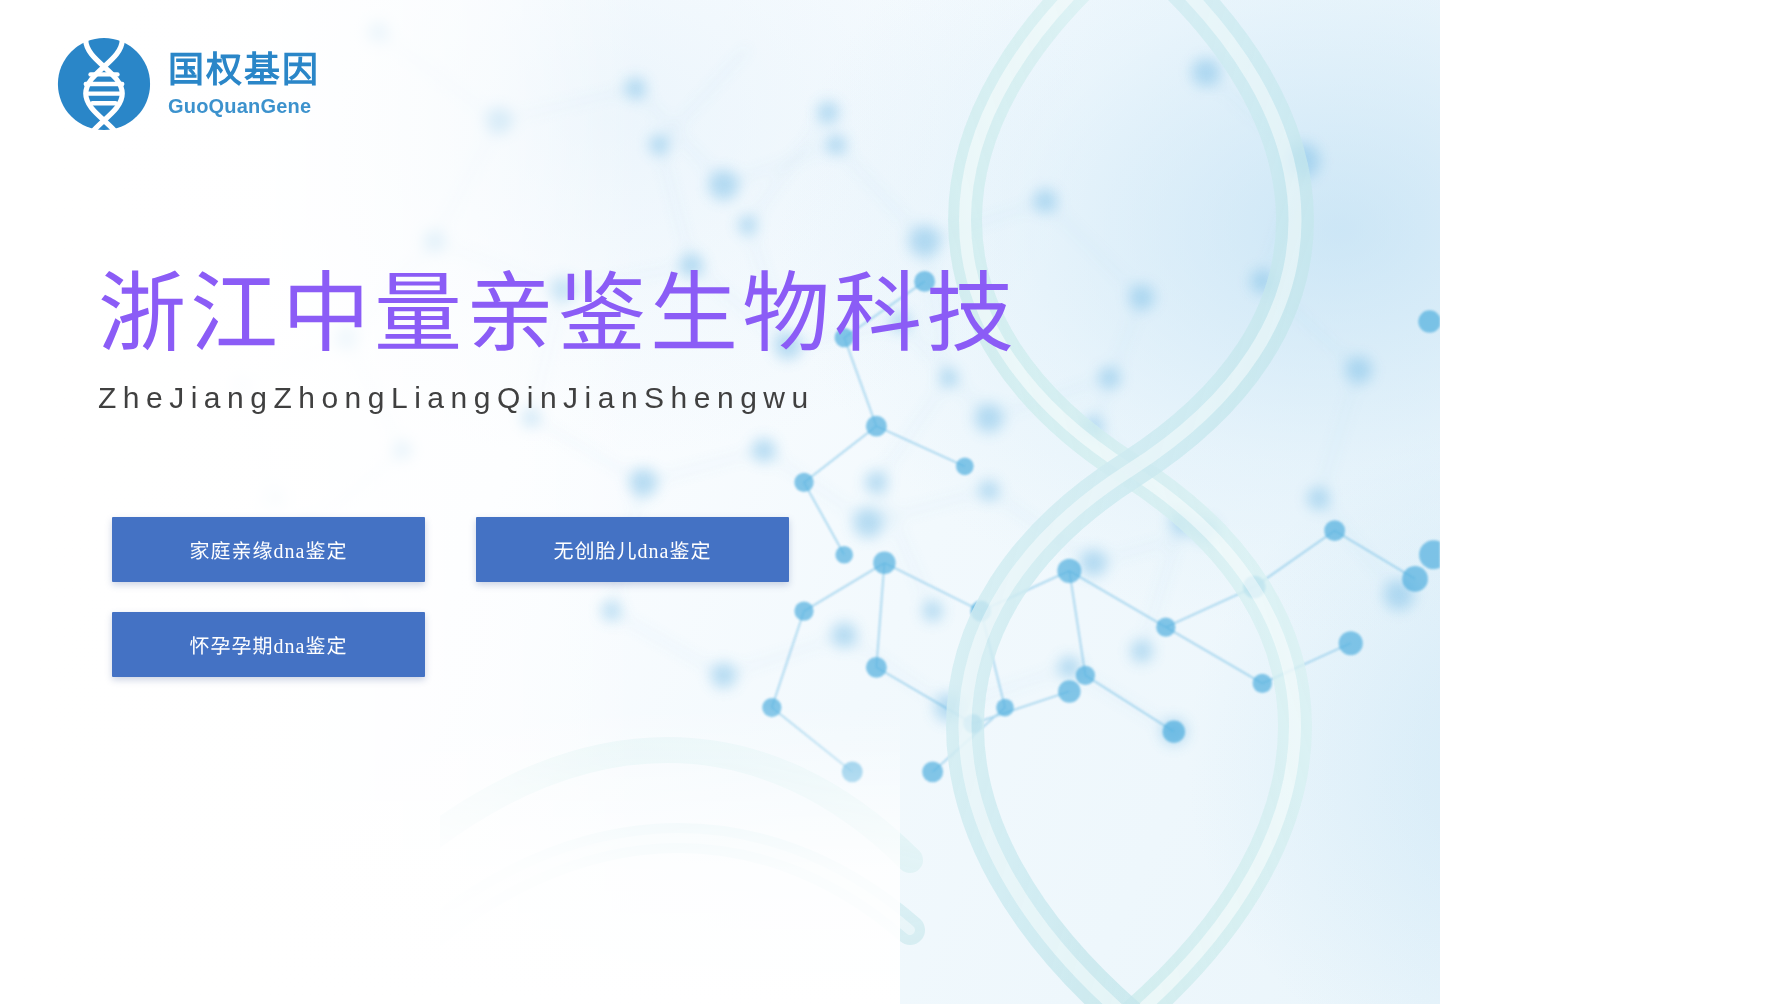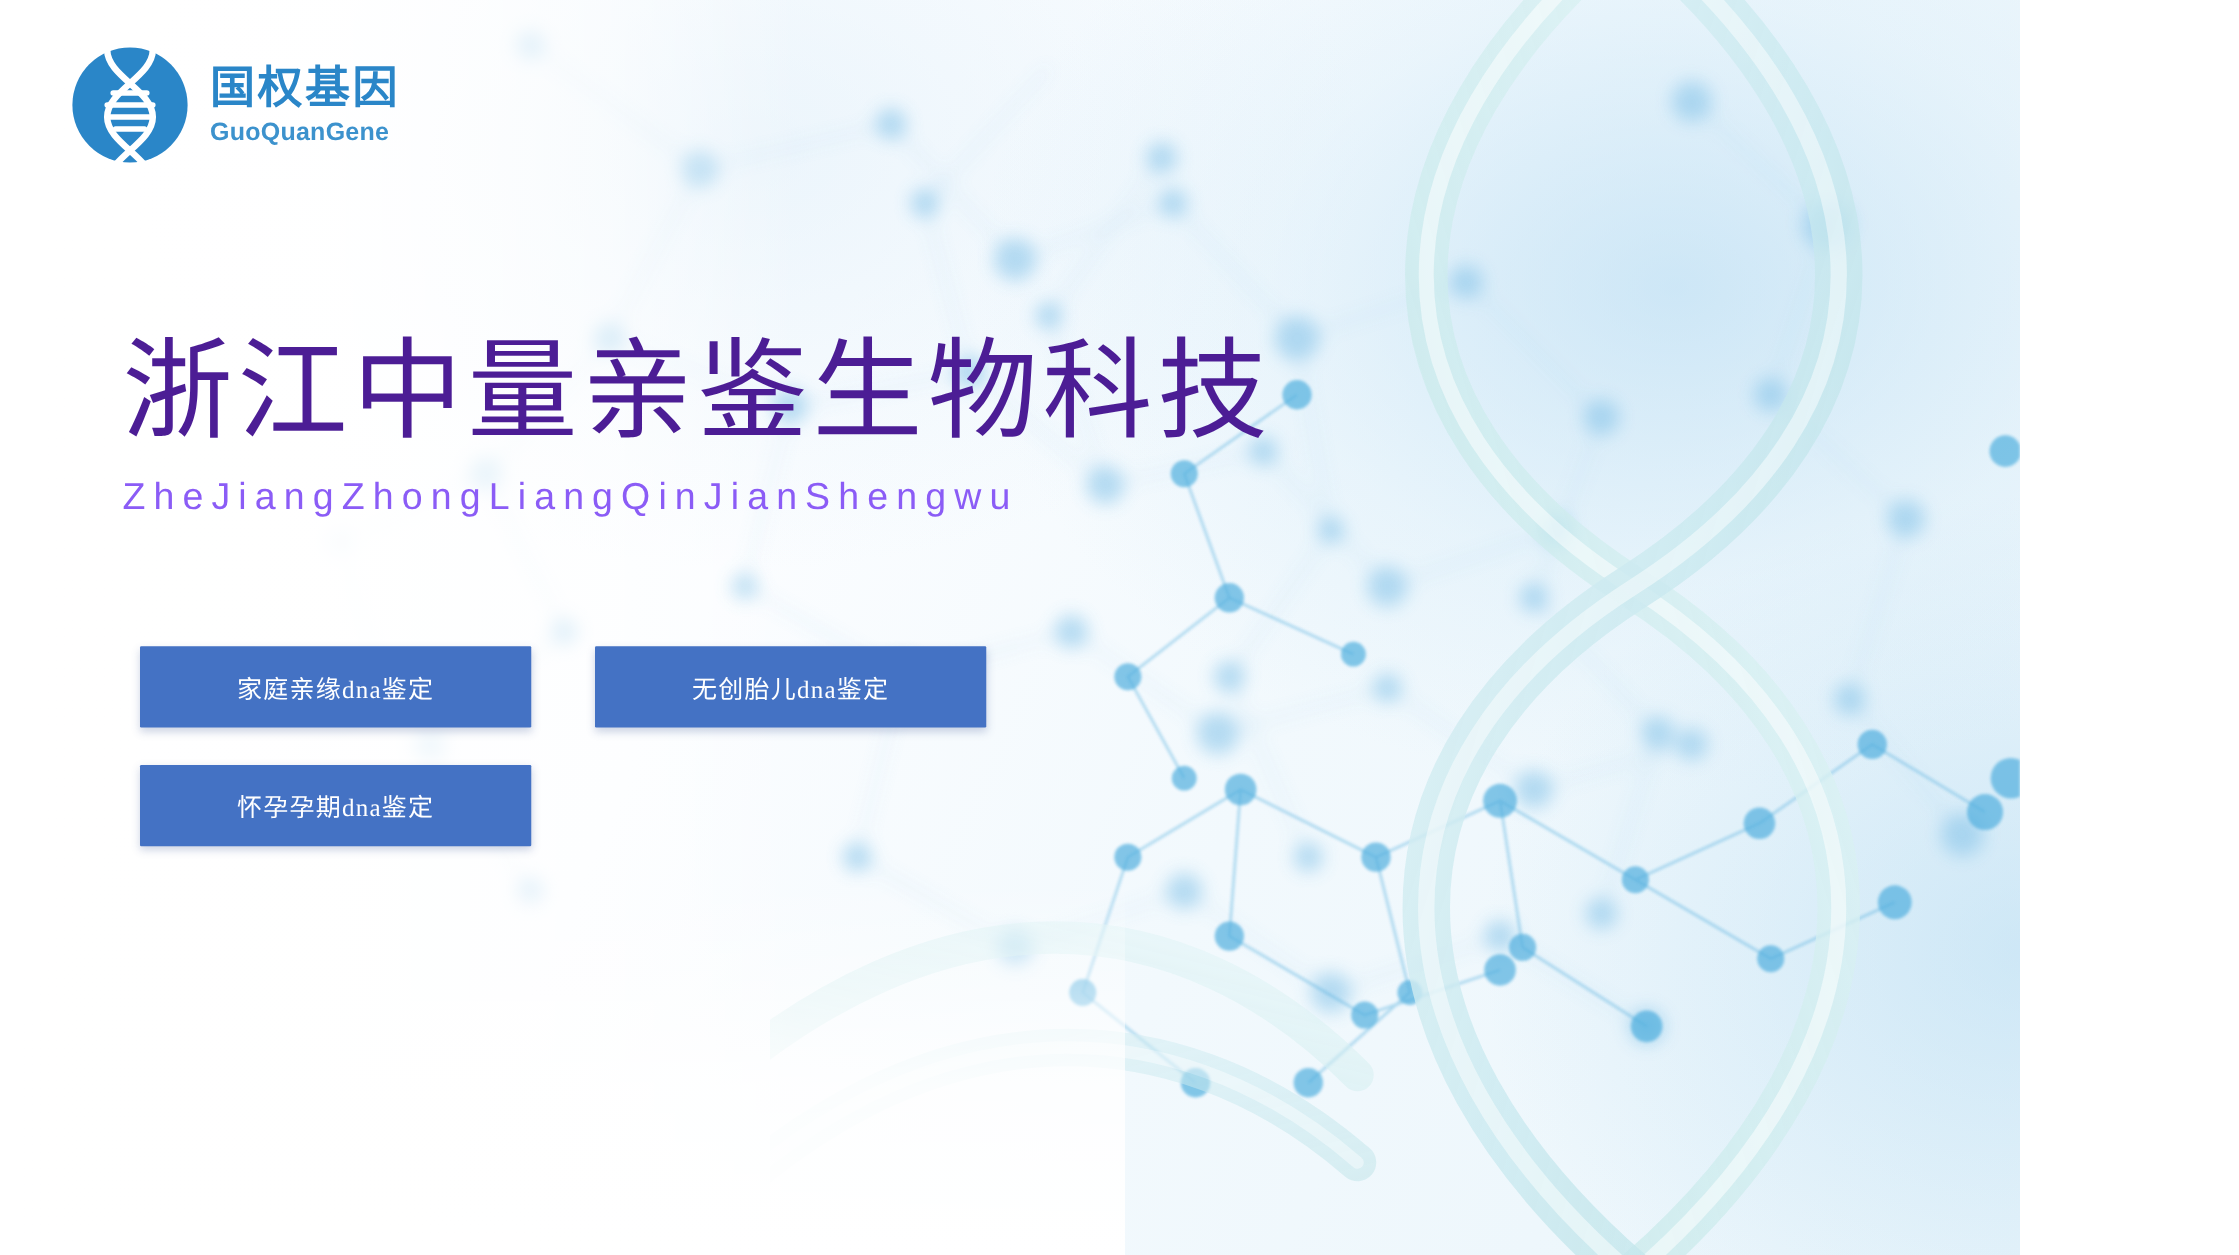--- a/index.html
+++ b/index.html
@@ -8,21 +8,21 @@
   html, body {
     width:1791px; height:1004px;
     overflow:hidden;
     background:#ffffff;
     font-family:"Liberation Sans", "DejaVu Sans", sans-serif;
   }
 
   
   .stage {
     position:relative;
-    width:1616px; height:1004px;
+    width:1440px; height:1004px;
     background:#fdfeff;
     overflow:hidden;
   }
 
   
   .bg-wash {
     position:absolute; inset:0;
     background:
       radial-gradient(ellipse 780px 560px at 1340px 230px, rgba(176,216,241,0.55) 0%, rgba(205,231,247,0.28) 42%, rgba(255,255,255,0) 72%),
       radial-gradient(ellipse 620px 520px at 1620px 760px, rgba(170,214,240,0.45) 0%, rgba(255,255,255,0) 70%),
@@ -66,32 +66,32 @@
     letter-spacing:.2px; line-height:1.2; margin-top:3px;
     font-family:"Liberation Sans", "DejaVu Sans", sans-serif;
   }
 
   
   .hero { position:absolute; left:98px; top:266px; z-index:20; width:960px; }
 
   .hero-title {
     font-size:88px;
     font-weight:400;
-    color:#4c1d95;
+    color:#8b5cf6;
     letter-spacing:4px;
     line-height:1.12;
     white-space:nowrap;
     font-family:"Liberation Serif", "DejaVu Serif", serif;
   }
 
   .hero-subtitle {
     margin-top:16px;
     font-size:30px;
     font-weight:400;
-    color:#8b5cf6;
+    color:#404040;
     letter-spacing:6.5px;
     white-space:nowrap;
     font-family:"Liberation Sans", "DejaVu Sans", sans-serif;
   }
 
   
   .btn-grid {
     position:absolute; left:112px; top:517px;
     display:grid;
     grid-template-columns:313px 313px;

